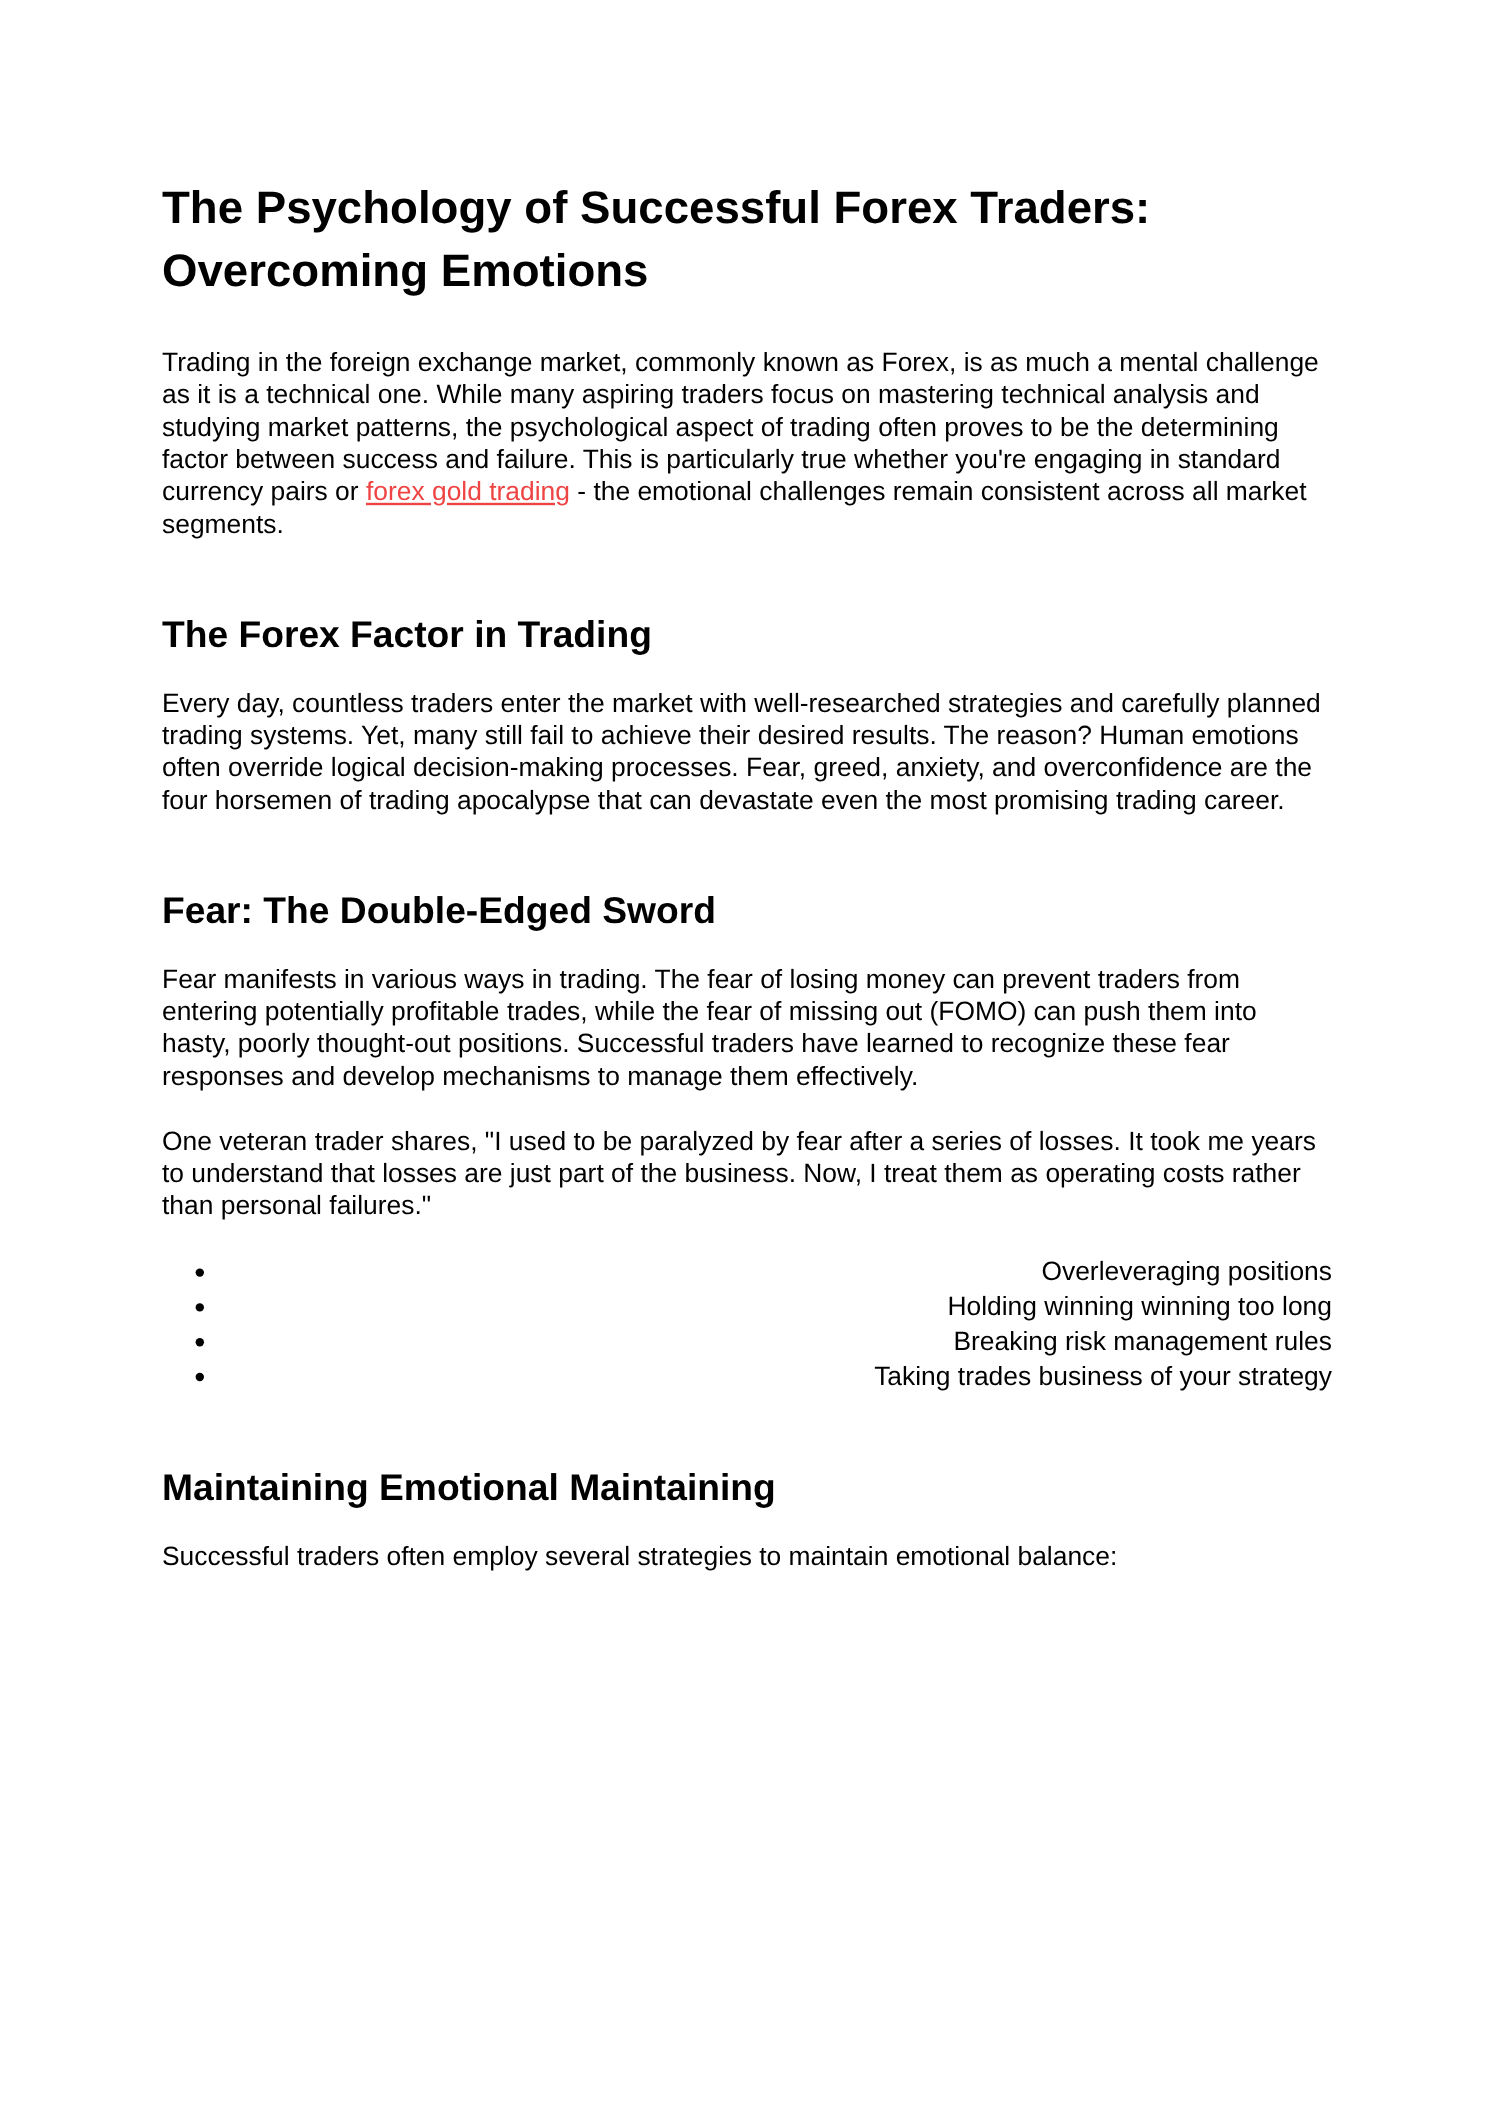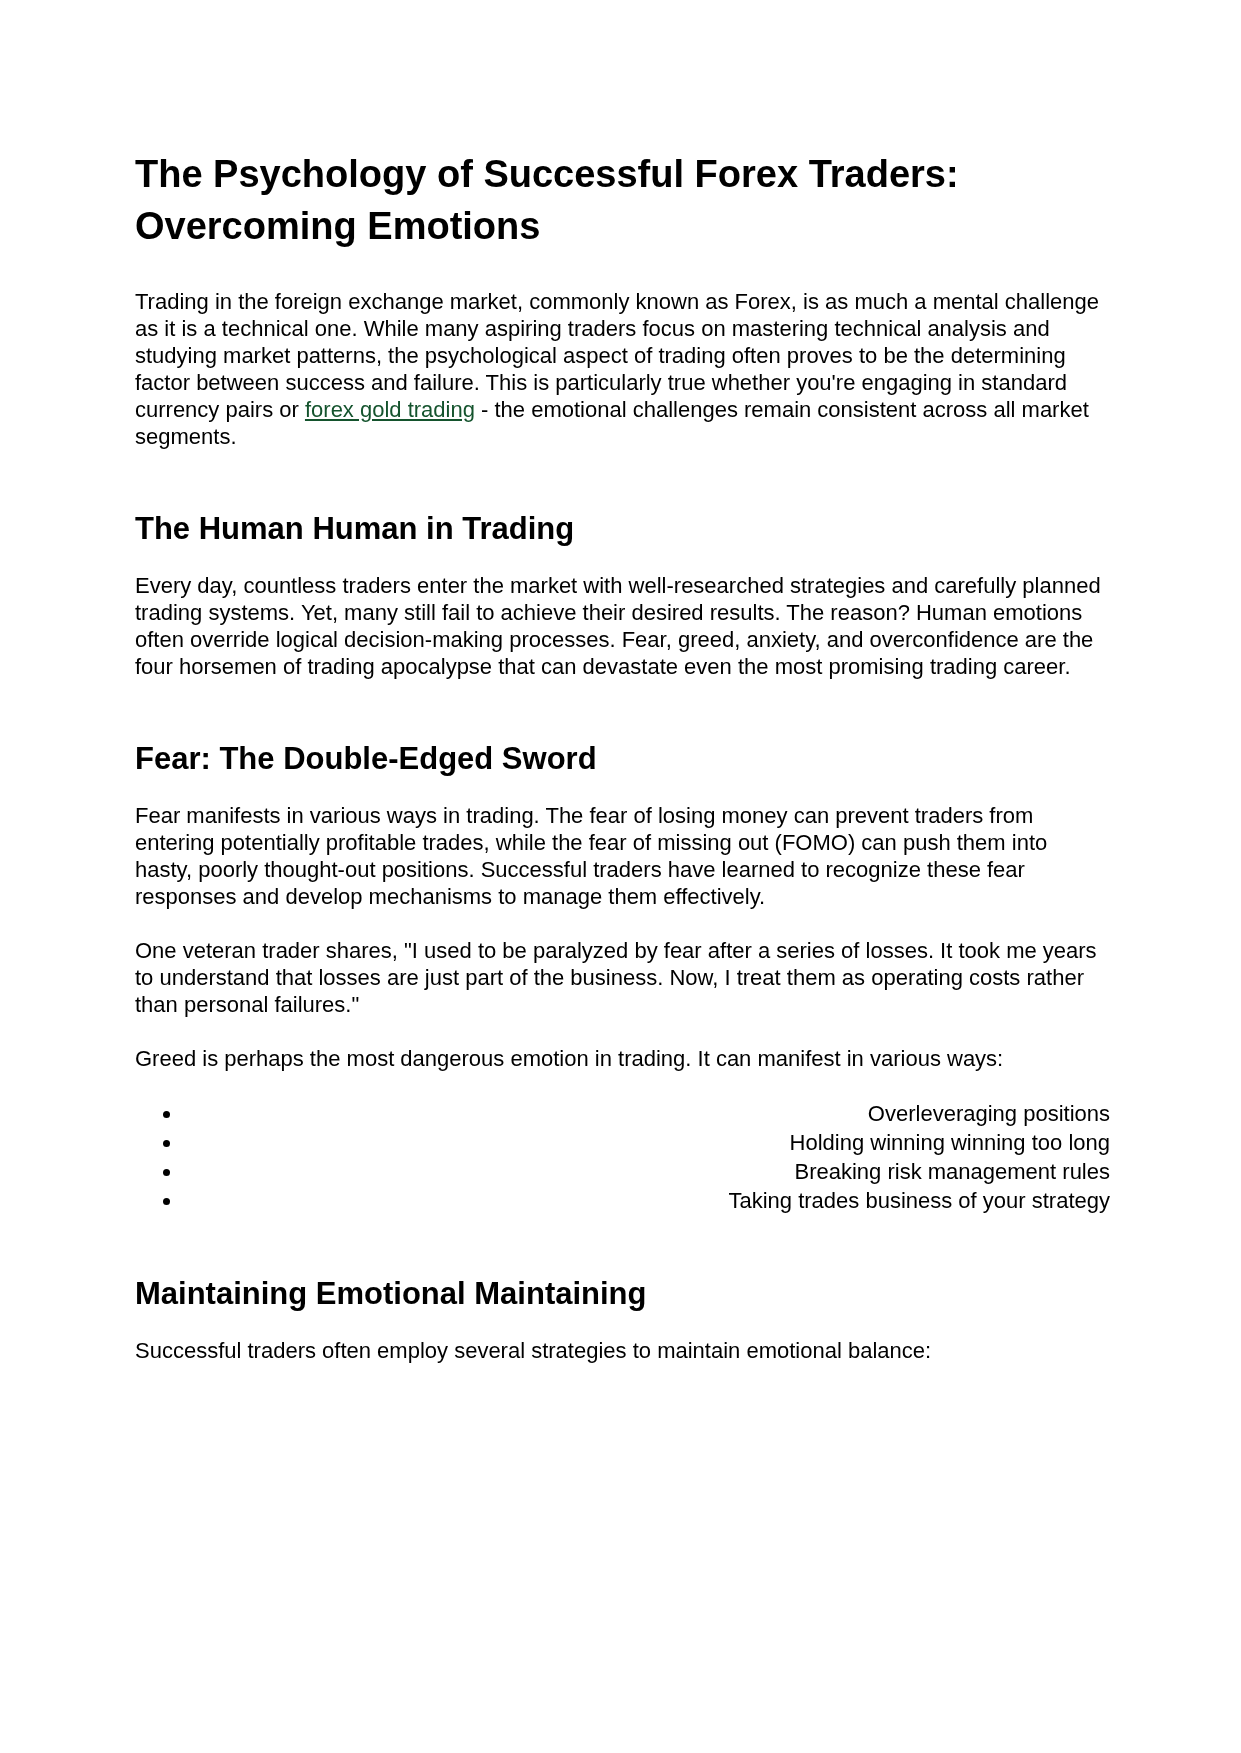--- a/index.html
+++ b/index.html
@@ -32,21 +32,21 @@
     margin: 32px 0 24px 0;
     max-width: 975px;
   }
   p.body-text {
     font-size: 22px;
     line-height: 27px;
     margin: 0 0 27px 0;
     max-width: 975px;
   }
   a.doc-link {
-    color: #14532d;
+    color: #ef4444;
     text-decoration: underline;
     cursor: pointer;
   }
   ul.bullet-list {
     margin: 0 0 27px 0;
     padding-left: 48px;
     max-width: 975px;
   }
   ul.bullet-list li {
     font-size: 22px;
@@ -57,32 +57,31 @@
 </style>
 </head>
 <body>
 
 <div class="page">
 
   <h1 class="doc-title">The Psychology of Successful Forex Traders: Overcoming Emotions</h1>
 
   <p class="body-text"><span>Trading in the foreign exchange market, commonly known as Forex, is as much a mental challenge as it is a technical one. While many aspiring traders focus on mastering technical analysis and studying market patterns, the psychological aspect of trading often proves to be the determining factor between success and failure. This is particularly true whether you're engaging in standard currency pairs or </span><a class="doc-link">forex gold trading</a><span> - the emotional challenges remain consistent across all market segments.</span></p>
 
-  <h2 class="section-heading">The Human Human in Trading</h2>
+  <h2 class="section-heading">The Forex Factor in Trading</h2>
 
   <p class="body-text">Every day, countless traders enter the market with well-researched strategies and carefully planned trading systems. Yet, many still fail to achieve their desired results. The reason? Human emotions often override logical decision-making processes. Fear, greed, anxiety, and overconfidence are the four horsemen of trading apocalypse that can devastate even the most promising trading career.</p>
 
   <h2 class="section-heading">Fear: The Double-Edged Sword</h2>
 
   <p class="body-text">Fear manifests in various ways in trading. The fear of losing money can prevent traders from entering potentially profitable trades, while the fear of missing out (FOMO) can push them into hasty, poorly thought-out positions. Successful traders have learned to recognize these fear responses and develop mechanisms to manage them effectively.</p>
 
   <p class="body-text">One veteran trader shares, "I used to be paralyzed by fear after a series of losses. It took me years to understand that losses are just part of the business. Now, I treat them as operating costs rather than personal failures."</p>
 
 
-  <p class="body-text">Greed is perhaps the most dangerous emotion in trading. It can manifest in various ways:</p>
 
   <ul class="bullet-list">
     <li>Overleveraging positions</li>
     <li>Holding winning winning too long</li>
     <li>Breaking risk management rules</li>
     <li>Taking trades business of your strategy</li>
   </ul>
 
 
   <h2 class="section-heading">Maintaining Emotional Maintaining</h2>

